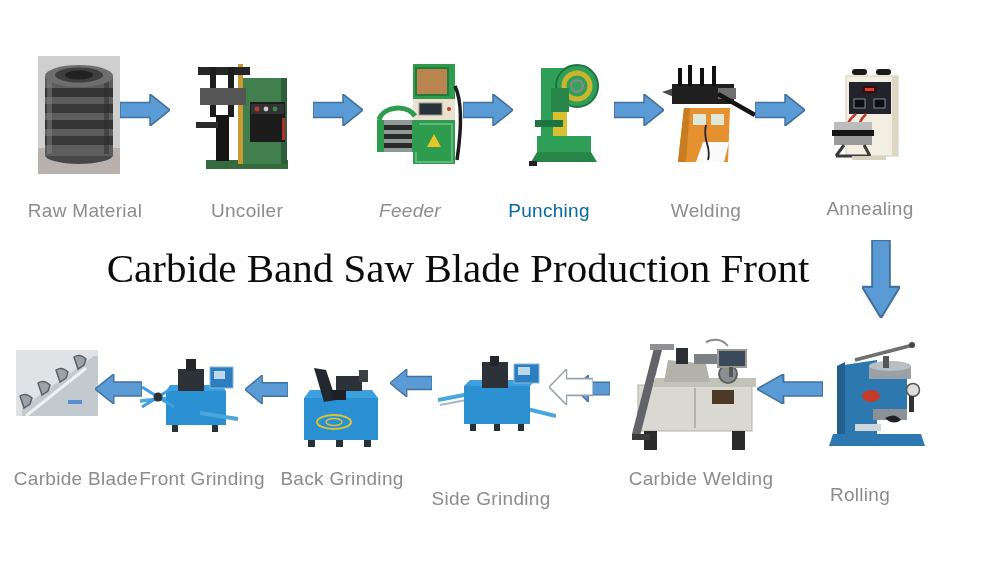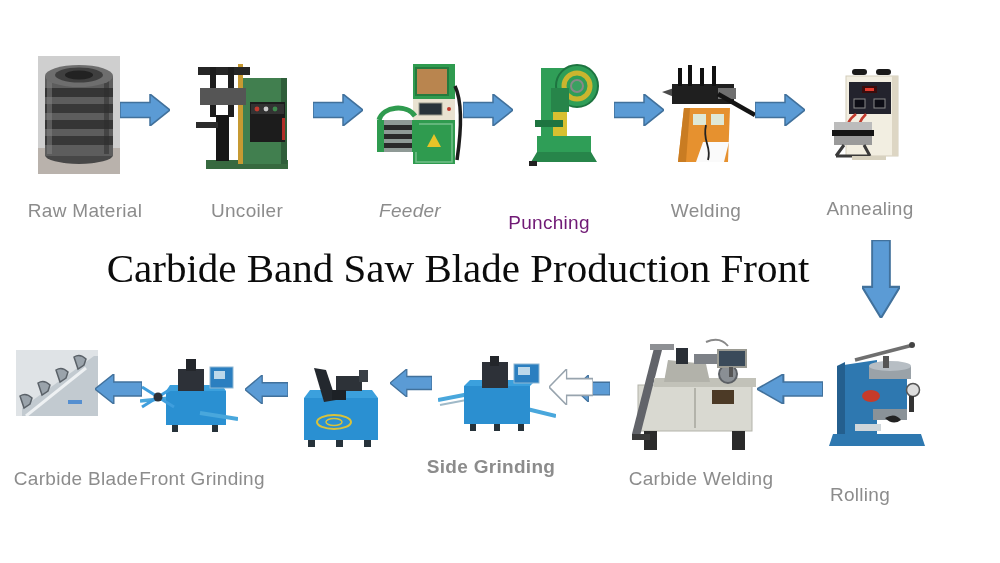--- a/index.html
+++ b/index.html
@@ -38,21 +38,21 @@
   #b2{left:574px;top:375px;width:36px;height:27px;}
   #b2w{left:549px;top:369px;width:44px;height:36px;z-index:3;}
   #b3{left:390px;top:369px;width:42px;height:28px;}
   #b4{left:245px;top:375px;width:43px;height:29px;}
   #b5{left:95px;top:374px;width:47px;height:30px;}
   
   #l-raw{left:85px;top:200px;}   #l-uncoiler{left:247px;top:200px;}
   #l-feeder{left:410px;top:200px;font-style:italic;} #l-punching{left:549px;top:200px;}
   #l-welding{left:706px;top:200px;} #l-annealing{left:870px;top:198px;text-align:center;}
   #l-blade{left:76px;top:468px;} #l-frontgrind{left:202px;top:468px;}
-  #l-backgrind{left:342px;top:468px;} #l-sidegrind{left:491px;top:456px;font-weight:bold;}
+  #l-backgrind{left:342px;top:468px;} #l-sidegrind{left:491px;top:488px;}
   #l-carbwelding{left:701px;top:468px;} #l-rolling{left:860px;top:484px;}
 </style>
 </head>
 <body>
 
 <div id="canvas">
 
   <div class="machine" id="m-raw">
     <svg viewBox="0 0 82 118">
       <rect width="82" height="118" fill="#cfcfcf"></rect>
@@ -314,22 +314,23 @@
       </svg></div>
   <div class="arrow" id="b5"><svg viewBox="0 0 100 60" width="100%" height="100%" preserveAspectRatio="none">
         <polygon points="100,16 40,16 40,0 0,30 40,60 40,44 100,44" fill="#5B9BD5" stroke="#41719C" stroke-width="3"></polygon>
       </svg></div>
 
   <div id="page-title" style="color: rgb(11, 11, 11);">Carbide Band Saw Blade Production Front</div>
 
   <div class="stage-label" id="l-raw" style="color: rgb(140, 140, 140);">Raw Material</div>
   <div class="stage-label" id="l-uncoiler" style="color: rgb(140, 140, 140);">Uncoiler</div>
   <div class="stage-label" id="l-feeder" style="color: rgb(140, 140, 140);">Feeder</div>
-  <div class="stage-label" id="l-punching" style="color: #701a75; margin-top: 12px;">Punching</div>
+  <div class="stage-label" id="l-punching" style="color: #0369a1;">Punching</div>
   <div class="stage-label" id="l-welding" style="color: rgb(140, 140, 140);">Welding</div>
   <div class="stage-label" id="l-annealing" style="color: rgb(140, 140, 140);">Annealing</div>
   <div class="stage-label" id="l-blade" style="color: rgb(140, 140, 140);">Carbide Blade</div>
   <div class="stage-label" id="l-frontgrind" style="color: rgb(140, 140, 140);">Front Grinding</div>
+  <div class="stage-label" id="l-backgrind" style="color: rgb(140, 140, 140);">Back Grinding</div>
   <div class="stage-label" id="l-sidegrind" style="color: rgb(140, 140, 140);">Side Grinding</div>
   <div class="stage-label" id="l-carbwelding" style="color: rgb(140, 140, 140);">Carbide Welding</div>
   <div class="stage-label" id="l-rolling" style="color: rgb(140, 140, 140);">Rolling</div>
 
 </div>
 
 </body></html>

